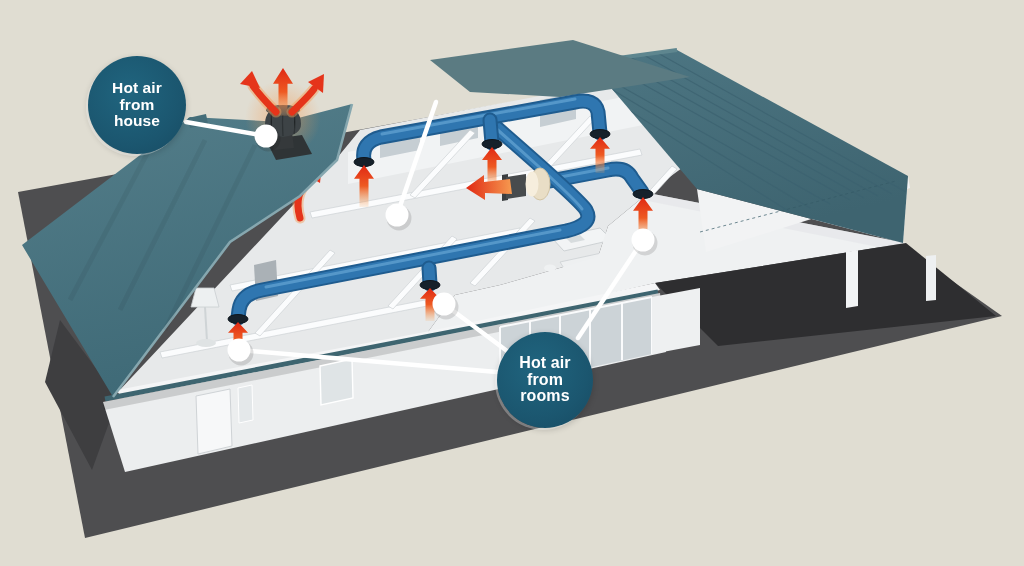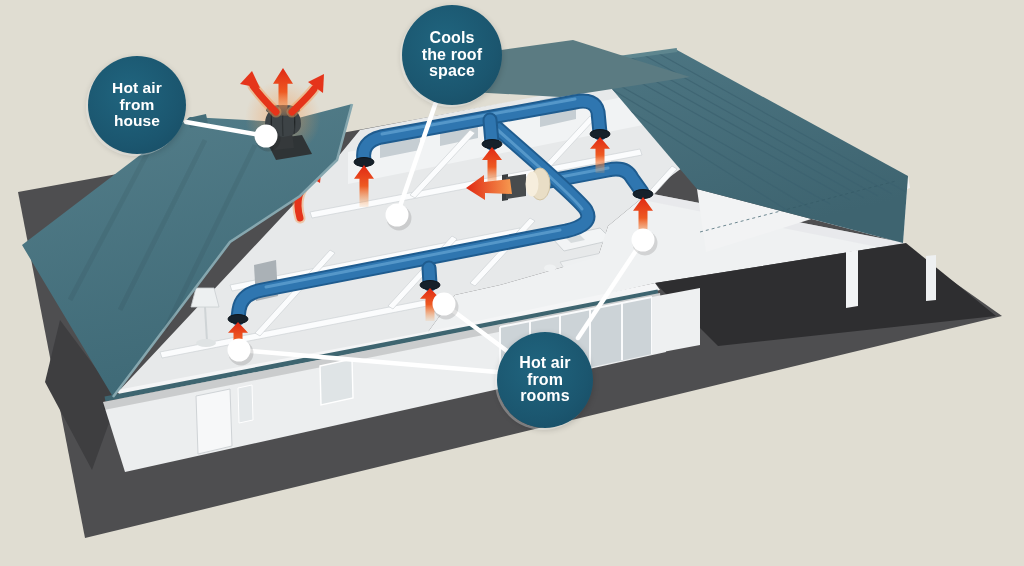--- a/index.html
+++ b/index.html
@@ -268,23 +268,18 @@
       <circle cx="643" cy="240" r="11.5"></circle>
     </g>
   </g>
 </svg>
 
 <div class="bubble small" style="left:88px;top:56px;width:98px;height:98px;">
   <span>Hot air
 from
 house</span>
 </div>
-<div class="bubble" style="left:402px;top:5px;width:100px;height:100px;">
-  <span>Cools
-the roof
-space</span>
-</div>
 <div class="bubble" style="left:497px;top:332px;width:96px;height:96px;">
   <span>Hot air
 from
 rooms</span>
 </div>
 </div>
 
 </body></html>

